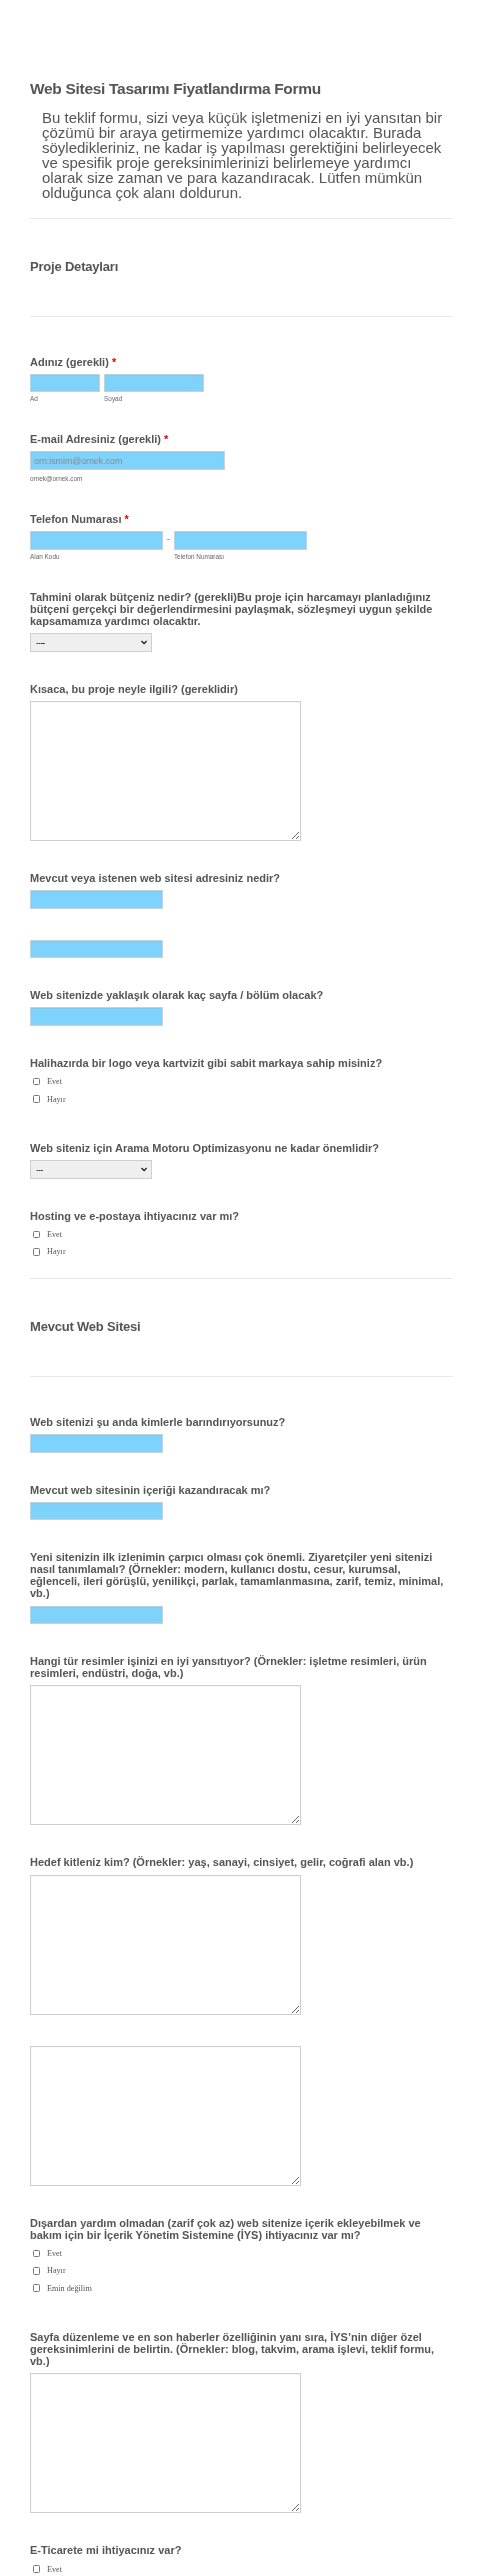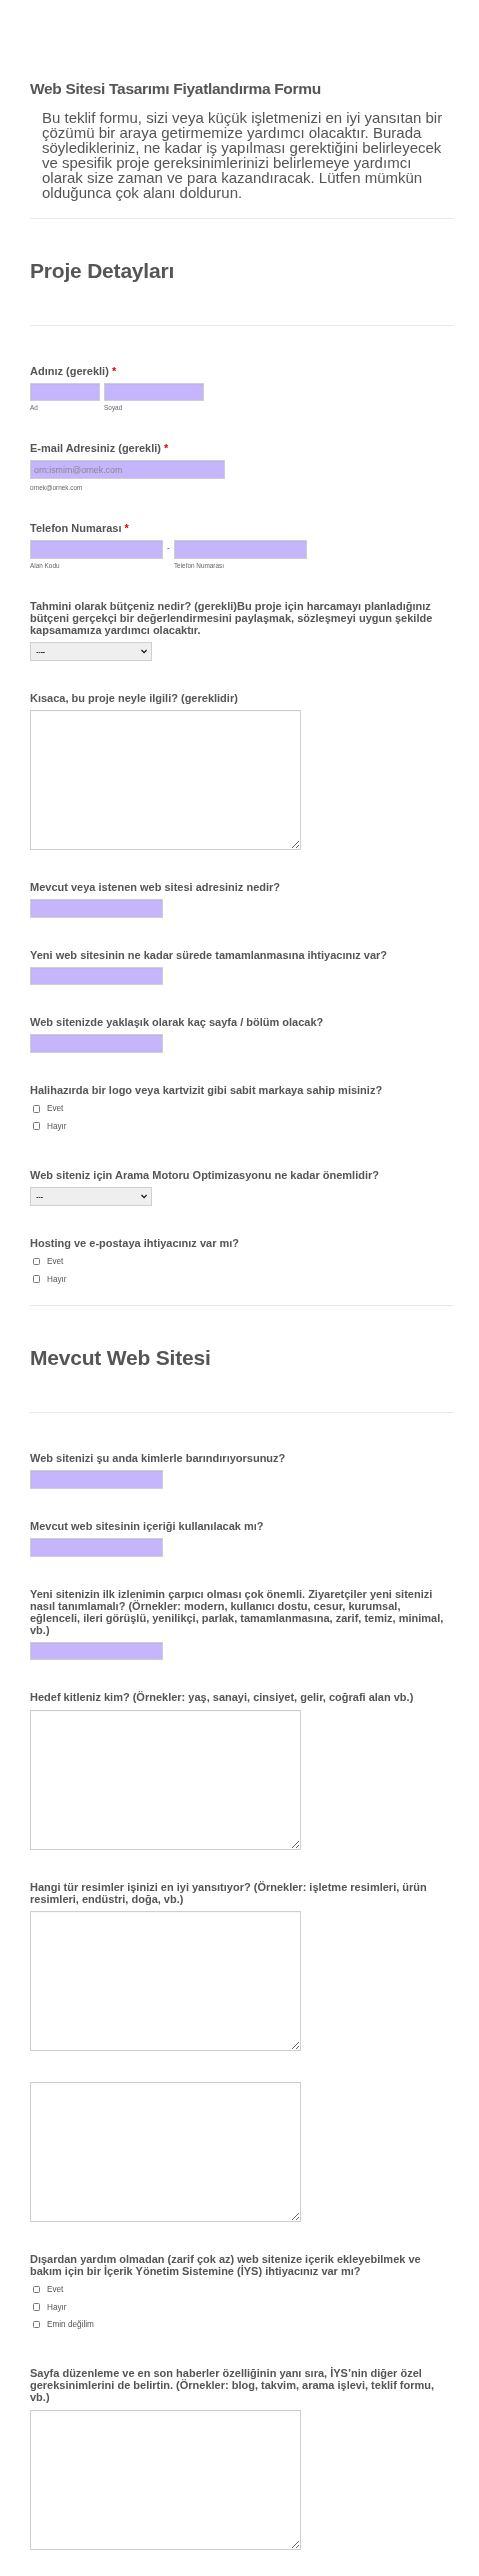--- a/index.html
+++ b/index.html
@@ -18,34 +18,34 @@
     letter-spacing: -0.3px;
   }
   .form-desc {
     font-size: 15px; line-height: 15px; color: #555; margin: 12px; width: 412px;
   }
   .rule { height: 1px; background: #e8e8e8; width: 423px; margin: 0; }
   .top-rule { margin-top: 17.5px; }
 
   .section-head { padding: 40px 0 42px 0; }
   .section-title {
-    font-size: 21px; font-weight: bold; color: #555; margin: 0;
+    font-size: 13px; font-weight: bold; color: #555; margin: 0;
     letter-spacing: -0.2px;
   }
 
   .field { padding-top: 31px; }
   .field.first { padding-top: 39px; }
   .label {
     font-size: 11px; font-weight: bold; color: #555; line-height: 12px;
     margin: 0 0 6.2px 0; max-width: 422px;
   }
   .req { color: #e00000; font-weight: bold; }
 
   .text-input {
-    display: block; height: 18.5px; border: 0.5px solid #cfcfcf; background: #c4b5fd;
+    display: block; height: 18.5px; border: 0.5px solid #cfcfcf; background: #7dd3fc;
     box-shadow: inset 0 0.5px 1px rgba(0,0,0,0.06); font-size: 8.8px;
     font-family: "Liberation Sans", sans-serif; color: #555; padding: 0 3.1px;
   }
   .w-small { width: 133px; }
   .w-email { width: 195px; }
   .row { display: flex; align-items: flex-start; }
   .col { display: flex; flex-direction: column; }
   .sublabel { font-size: 6.4px; color: #666; margin-top: 3.1px; }
   .gap8 { margin-left: 4.1px; }
   .dash { font-size: 8.2px; color: #555; margin: 4.1px 4.1px 0 4.1px; }
@@ -65,21 +65,21 @@
     display: flex; align-items: center; justify-content: space-between;
     padding: 0 4.1px 0 5.2px; font-size: 6.7px; color: #222; font-weight: bold;
   }
   .chev { width: 6.2px; height: 5.2px; }
 
   .choice { display: flex; align-items: center; height: 11.3px; margin: 0 0 6.2px 3.1px; }
   .cb {
     width: 6.7px; height: 7.7px; border: 0.8px solid #777; border-radius: 1.5px;
     background: #fff; margin-right: 7.2px;
   }
-  .choice-label { font-size: 8.2px; color: #555; }
+  .choice-label { font-size: 8.2px; color: #555; font-family: Liberation Serif, serif; }
   .choices { margin-top: 7.2px; }
 </style>
 </head>
 <body>
 
 <div class="page">
 
   <h1 class="form-title">Web Sitesi Tasarımı Fiyatlandırma Formu</h1>
   <p class="form-desc">Bu teklif formu, sizi veya küçük işletmenizi en iyi yansıtan bir çözümü bir araya getirmemize yardımcı olacaktır. Burada söyledikleriniz, ne kadar iş yapılması gerektiğini belirleyecek ve spesifik proje gereksinimlerinizi belirlemeye yardımcı olarak size zaman ve para kazandıracak. Lütfen mümkün olduğunca çok alanı doldurun.</p>
   <div class="rule top-rule"></div>
@@ -147,21 +147,20 @@
     <div class="label">Kısaca, bu proje neyle ilgili? (gereklidir)</div>
     <textarea class="ta" style=""></textarea>
   </div>
 
   <div class="field">
     <div class="label">Mevcut veya istenen web sitesi adresiniz nedir?</div>
     <input class="text-input w-small" type="text" style="">
   </div>
 
   <div class="field">
-    <div class="label">Yeni web sitesinin ne kadar sürede tamamlanmasına ihtiyacınız var?</div>
     <input class="text-input w-small" type="text" style="">
   </div>
 
   <div class="field">
     <div class="label">Web sitenizde yaklaşık olarak kaç sayfa / bölüm olacak?</div>
     <input class="text-input w-small" type="text" style="">
   </div>
 
   <div class="field">
     <div class="label">Halihazırda bir logo veya kartvizit gibi sabit markaya sahip misiniz?</div>
@@ -206,36 +205,36 @@
     <h2 class="section-title">Mevcut Web Sitesi</h2>
   </div>
   <div class="rule"></div>
 
   <div class="field first">
     <div class="label">Web sitenizi şu anda kimlerle barındırıyorsunuz?</div>
     <input class="text-input w-small" type="text" style="">
   </div>
 
   <div class="field">
-    <div class="label">Mevcut web sitesinin içeriği kullanılacak mı?</div>
+    <div class="label">Mevcut web sitesinin içeriği kazandıracak mı?</div>
     <input class="text-input w-small" type="text" style="">
   </div>
 
   <div class="field">
     <div class="label">Yeni sitenizin ilk izlenimin çarpıcı olması çok önemli. Ziyaretçiler yeni sitenizi nasıl tanımlamalı? (Örnekler: modern, kullanıcı dostu, cesur, kurumsal, eğlenceli, ileri görüşlü, yenilikçi, parlak, tamamlanmasına, zarif, temiz, minimal, vb.)</div>
     <input class="text-input w-small" type="text" style="">
   </div>
 
   <div class="field">
+    <div class="label">Hangi tür resimler işinizi en iyi yansıtıyor? (Örnekler: işletme resimleri, ürün resimleri, endüstri, doğa, vb.)</div>
+    <textarea class="ta" style=""></textarea>
+  </div>
+
+  <div class="field">
     <div class="label">Hedef kitleniz kim? (Örnekler: yaş, sanayi, cinsiyet, gelir, coğrafi alan vb.)</div>
-    <textarea class="ta" style=""></textarea>
-  </div>
-
-  <div class="field">
-    <div class="label">Hangi tür resimler işinizi en iyi yansıtıyor? (Örnekler: işletme resimleri, ürün resimleri, endüstri, doğa, vb.)</div>
     <textarea class="ta" style=""></textarea>
   </div>
 
   <div class="field">
     <textarea class="ta" style=""></textarea>
   </div>
 
   <div class="field">
     <div class="label">Dışardan yardım olmadan (zarif çok az) web sitenize içerik ekleyebilmek ve bakım için bir İçerik Yönetim Sistemine (İYS) ihtiyacınız var mı?</div>
     <div class="choices">

